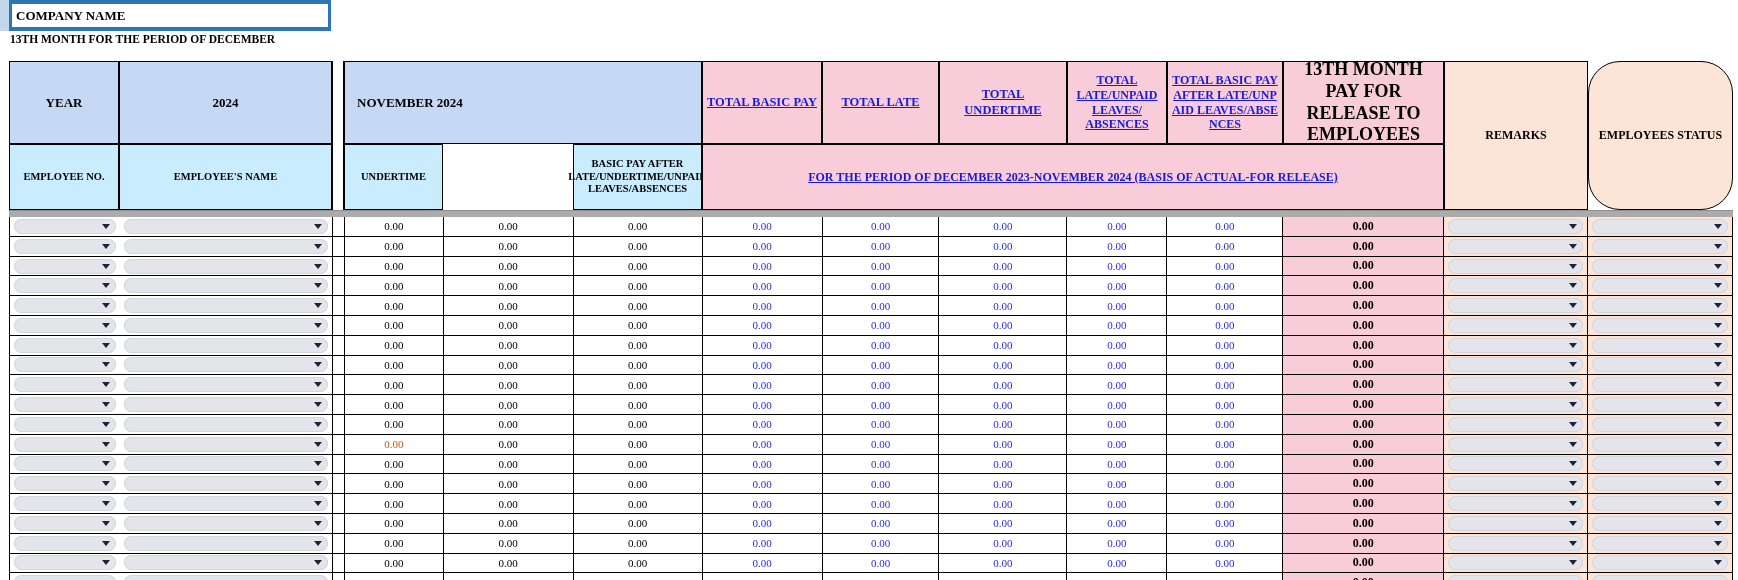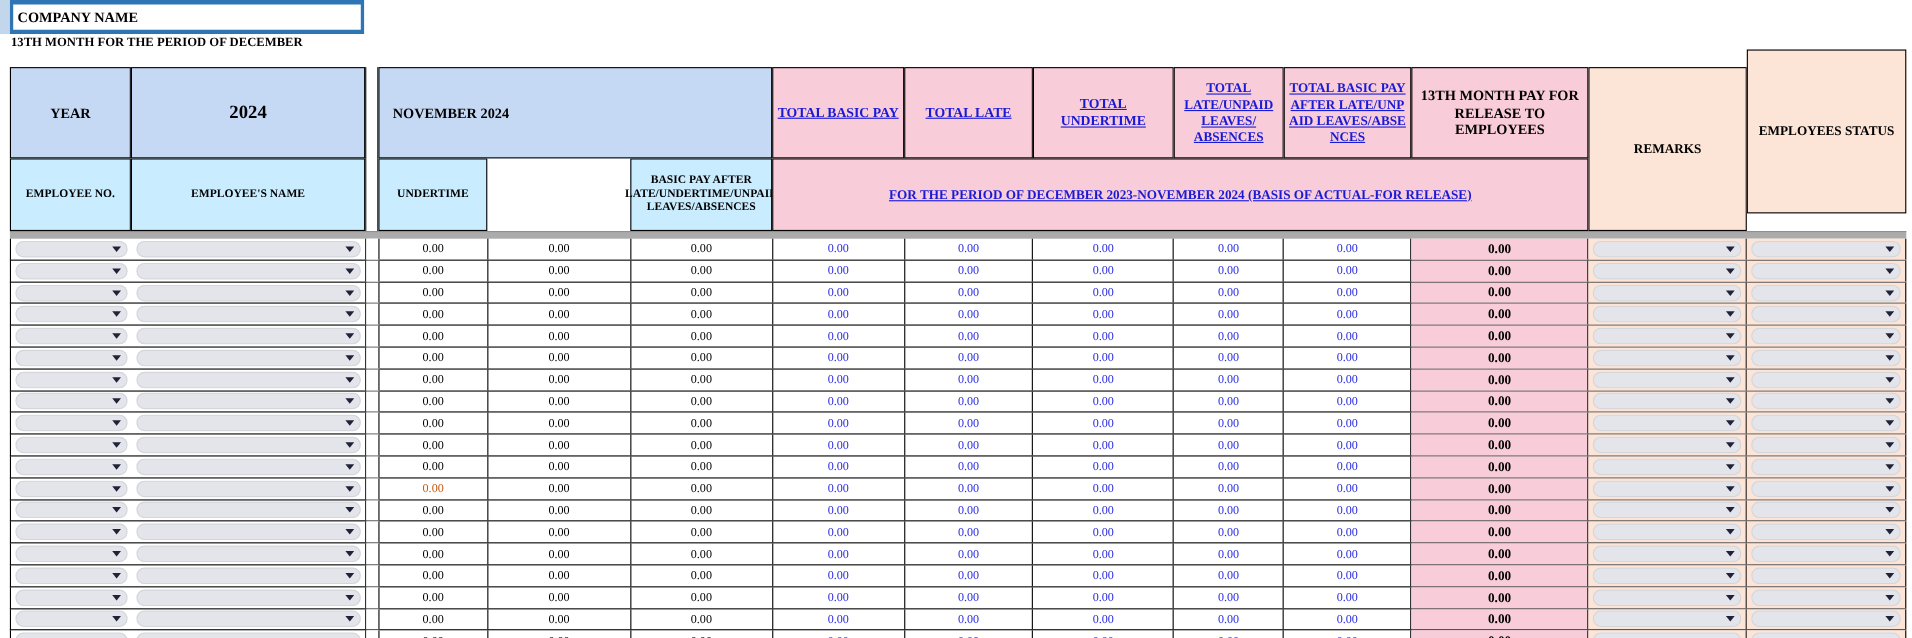--- a/index.html
+++ b/index.html
@@ -21,32 +21,32 @@
     position:absolute;box-sizing:border-box;border:1px solid #000;
     display:flex;align-items:center;justify-content:center;text-align:center;
     font-weight:bold;padding:1px 2px;line-height:1.22;
   }
   .bgblue{background:var(--blue-header-bg,#c6d9f4);}
   .bgcyan{background:var(--cyan-header-bg,#c9ecff);}
   .bgpink{background:var(--pink-bg,#f8ccd8);}
   .bgpeach{background:var(--peach-bg,#fce4d6);}
   .txblue{color:var(--header-blue-text,#1a1ad6);text-decoration:underline;}
   .h-year   {left:9px;   top:61px; width:110px;height:83px;font-size:13px;}
-  .h-yearval{left:119px; top:61px; width:213px;height:83px;font-size:17px;}
+  .h-yearval{left:119px; top:61px; width:213px;height:83px;font-size:13px;}
   .h-spacer {left:332px; top:61px; width:12px; height:149px;background:#fff;border:none;
              border-left:1px solid #000;border-right:1px solid #000;}
   .h-month  {left:344px; top:61px; width:358px;height:83px;font-size:13px;justify-content:flex-start;padding-left:12px;text-align:left;}
   .h-tbasic {left:702px; top:61px; width:120px;height:83px;font-size:12.5px;}
   .h-tlate  {left:822px; top:61px; width:117px;height:83px;font-size:12.5px;}
   .h-tunder {left:939px; top:61px; width:128px;height:83px;font-size:12.5px;}
   .h-tlu    {left:1067px;top:61px; width:100px;height:83px;font-size:12px;}
   .h-tba    {left:1167px;top:61px; width:116px;height:83px;font-size:12px;word-break:break-all;}
-  .h-13th   {left:1283px;top:61px; width:161px;height:83px;font-size:13px;}
+  .h-13th   {left:1283px;top:61px; width:161px;height:83px;font-size:18px;}
   .h-remarks{left:1444px;top:61px; width:144px;height:149px;font-size:12px;}
-  .h-status {left:1588px;top:45px; width:145px;height:149px;font-size:12px;}
+  .h-status {left:1588px;top:61px; width:145px;height:149px;font-size:12px;border-radius:32px;}
   .h-empno  {left:9px;   top:144px;width:110px;height:66px;font-size:10.5px;}
   .h-empname{left:119px; top:144px;width:213px;height:66px;font-size:10.5px;}
   .h-ut     {left:344px; top:144px;width:99px; height:66px;font-size:10.5px;}
   .h-unpaid {left:443px; top:144px;width:130px;height:66px;font-size:10.5px;}
   .h-bpa    {left:573px; top:144px;width:129px;height:66px;font-size:10.5px;}
   .h-banner {left:702px; top:144px;width:742px;height:66px;font-size:12px;}
   
   .divider{position:absolute;left:9px;top:210px;width:1724px;height:7px;background:var(--divider-gray,#ababab);border-top:1px solid #8f8f8f;box-sizing:border-box;}
   .tbody{position:absolute;left:9px;top:217px;width:1724px;}
   .trow{display:flex;height:19.8px;box-sizing:border-box;border-bottom:1px solid #000;border-left:1px solid #000;}

